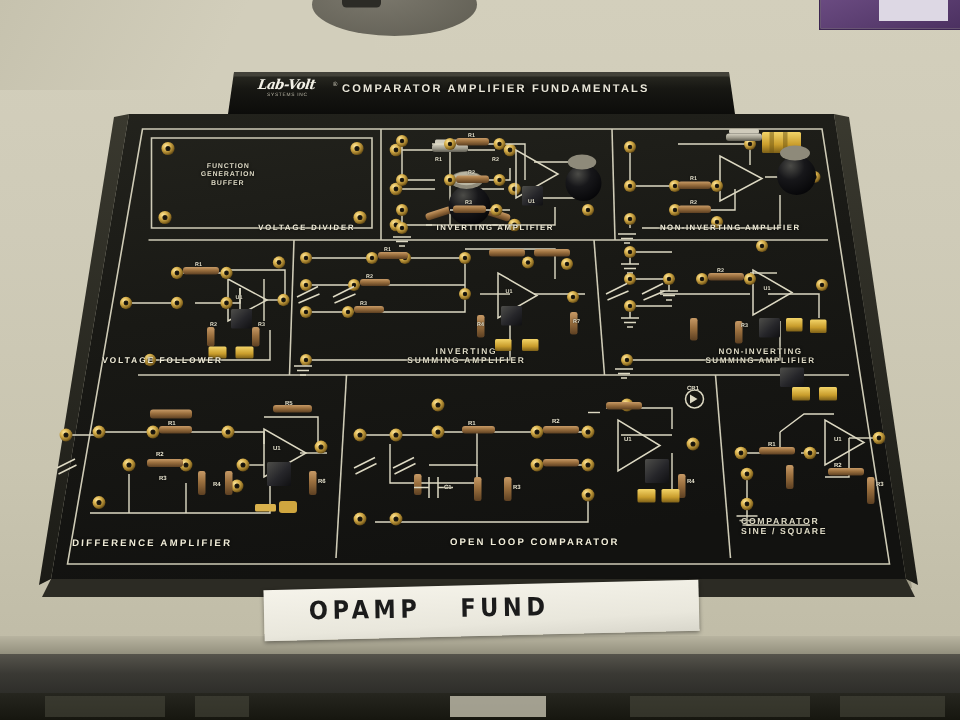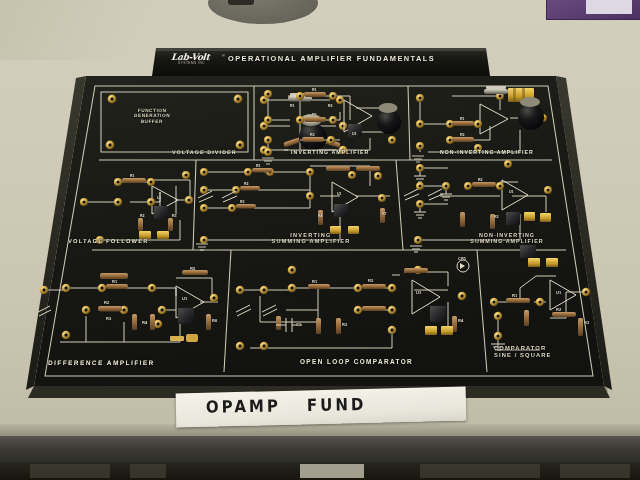--- a/index.html
+++ b/index.html
@@ -805,21 +805,21 @@
         <path d="M412,156 L424,156 M414,159 L422,159 M416,162 L420,162"></path>
         <path d="M196,244 L208,244 M198,247 L206,247 M200,250 L204,250"></path>
       </g>
     </svg>
 
     <div class="hdr-logo">
       <span class="script">Lab-Volt</span>
       <span class="sub">SYSTEMS INC</span>
     </div>
     <div class="hdr-reg">®</div>
-    <div class="hdr-text">OPERATIONAL AMPLIFIER FUNDAMENTALS</div>
+    <div class="hdr-text">COMPARATOR AMPLIFIER FUNDAMENTALS</div>
 
     <div class="big-in-label" style="left:112px;top:108px;width:80px;font-size:4.6px;letter-spacing:.6px;transform:skewX(-2deg);">
       <span>FUNCTION</span><br>
       <span>GENERATION</span><br>
       <span>BUFFER</span>
     </div>
 
     <div class="sec-label" style="left:172px;top:150px;font-size:5.2px;letter-spacing:1.2px;transform:skewX(-3deg);">VOLTAGE DIVIDER</div>
 
     <div class="sec-label" style="left:291px;top:150px;font-size:5.2px;letter-spacing:1.1px;">INVERTING AMPLIFIER</div>

